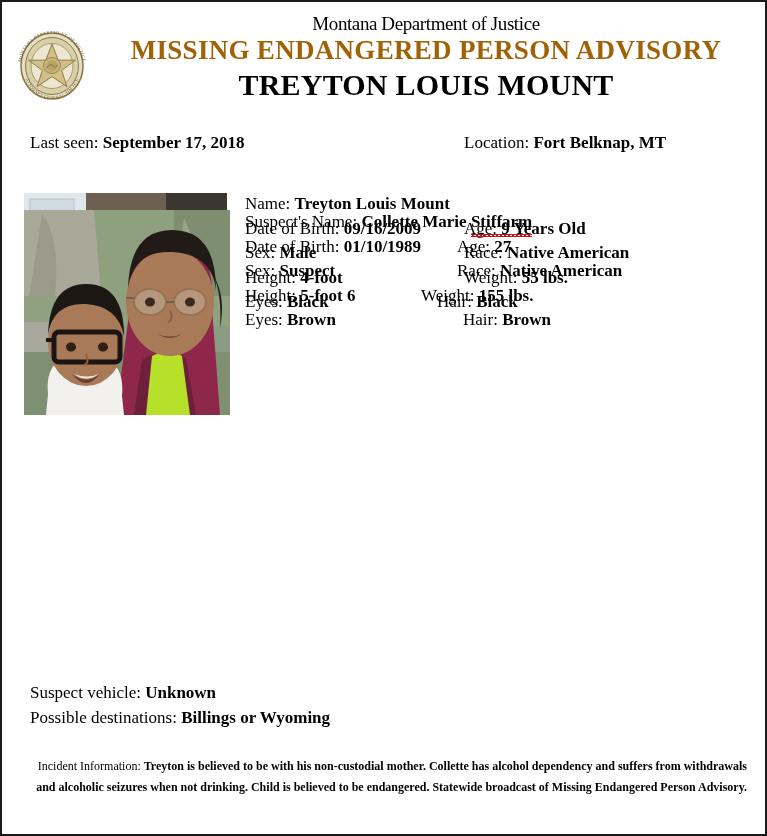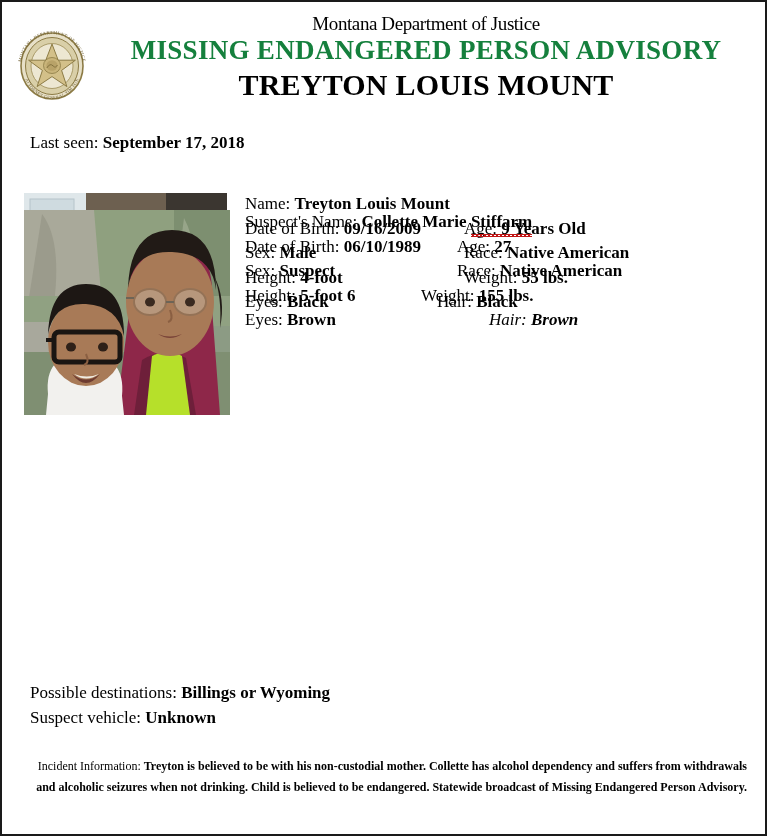--- a/index.html
+++ b/index.html
@@ -42,21 +42,21 @@
     top: 12px;
     text-align: center;
   }
   .agency-line {
     font-size: 19px;
     letter-spacing: -0.4px;
     line-height: 1.05;
     white-space: nowrap;
   }
   .advisory-line {
-    color: #15803d;
+    color: #a16207;
     font-weight: bold;
     font-size: 27px;
     letter-spacing: 0.3px;
     line-height: 1.25;
     white-space: nowrap;
   }
   .person-name-line {
     font-weight: bold;
     font-size: 30px;
     letter-spacing: 0.2px;
@@ -177,20 +177,21 @@
 
     <div class="header-text">
       <div class="agency-line">Montana Department of Justice</div>
       <div class="advisory-line">MISSING ENDANGERED PERSON ADVISORY</div>
       <div class="person-name-line">TREYTON LOUIS MOUNT</div>
     </div>
   </div>
 
   <div class="lastseen-row">
     <div class="lastseen-left"><span class="lbl">Last seen:</span> <span class="val">September 17, 2018</span></div>
+    <div class="lastseen-right"><span class="lbl">Location:</span> <span class="val">Fort Belknap, MT</span></div>
   </div>
 
   <div class="block">
 
     <div class="photo" style="left:22px; top:23px; width:203px; height:215px;">
       <svg width="203" height="215" viewBox="0 0 203 215" xmlns="http://www.w3.org/2000/svg">
         <rect width="203" height="215" fill="#cfc8bd"></rect>
         <rect x="0" y="0" width="62" height="130" fill="#dfe7ea"></rect>
         <rect x="6" y="6" width="44" height="56" fill="#cfdbe0" stroke="#b6c4ca"></rect>
         <rect x="62" y="0" width="80" height="108" fill="#6d6050"></rect>
@@ -291,37 +292,37 @@
         <path d="M50 164 q13 5 25 0 q-13 9 -25 0 Z" fill="#f0ece2"></path>
         <path d="M62 144 q4 9 -2 11" stroke="#8a5f42" stroke-width="2" fill="none"></path>
       </svg>
     </div>
 
     <div class="fields" style="left:243px; top:0px;">
       <div class="row">
         <span class="c1"><span class="lbl">Suspect's Name:</span> <span class="val">Collette Marie </span><span class="val spellerr">Stiffarm</span></span>
       </div>
       <div class="row">
-        <span class="c1"><span class="lbl">Date of Birth:</span> <span class="val">06/10/1989</span></span>
+        <span class="c1"><span class="lbl">Date of Birth:</span> <span class="val">01/10/1989</span></span>
         <span class="c2" style="left:212px;"><span class="lbl">Age:</span> <span class="val">27</span></span>
       </div>
       <div class="row">
         <span class="c1"><span class="lbl">Sex:</span> <span class="val">Suspect</span></span>
         <span class="c2" style="left:212px;"><span class="lbl">Race:</span> <span class="val">Native American</span></span>
       </div>
       <div class="row">
         <span class="c1"><span class="lbl">Height:</span> <span class="val">5-foot 6</span></span>
         <span class="c2" style="left:176px;text-align:right;"><span class="lbl">Weight:</span> <span class="val">155 lbs.</span></span>
       </div>
       <div class="row">
         <span class="c1"><span class="lbl">Eyes:</span> <span class="val">Brown</span></span>
-        <span class="c2" style="left:244px;font-style:italic;"><span class="lbl">Hair:</span> <span class="val">Brown</span></span>
+        <span class="c2" style="left:218px;"><span class="lbl">Hair:</span> <span class="val">Brown</span></span>
       </div>
     </div>
   </div>
 
   <div class="bottom" style="top:678px;">
+    <div class="line"><span class="lbl">Suspect vehicle:</span> <span class="val">Unknown</span></div>
     <div class="line"><span class="lbl">Possible destinations:</span> <span class="val">Billings or Wyoming</span></div>
-    <div class="line"><span class="lbl">Suspect vehicle:</span> <span class="val">Unknown</span></div>
     <div class="incident" style="margin-top:26px;"><span class="ilbl">Incident Information:</span> <span class="ival">Treyton is believed to be with his non-custodial mother.  Collette has alcohol dependency and suffers from withdrawals and alcoholic seizures when not drinking. Child is believed to be endangered.  Statewide broadcast of Missing Endangered Person Advisory.</span></div>
   </div>
 
 </div>
 
 </body></html>

